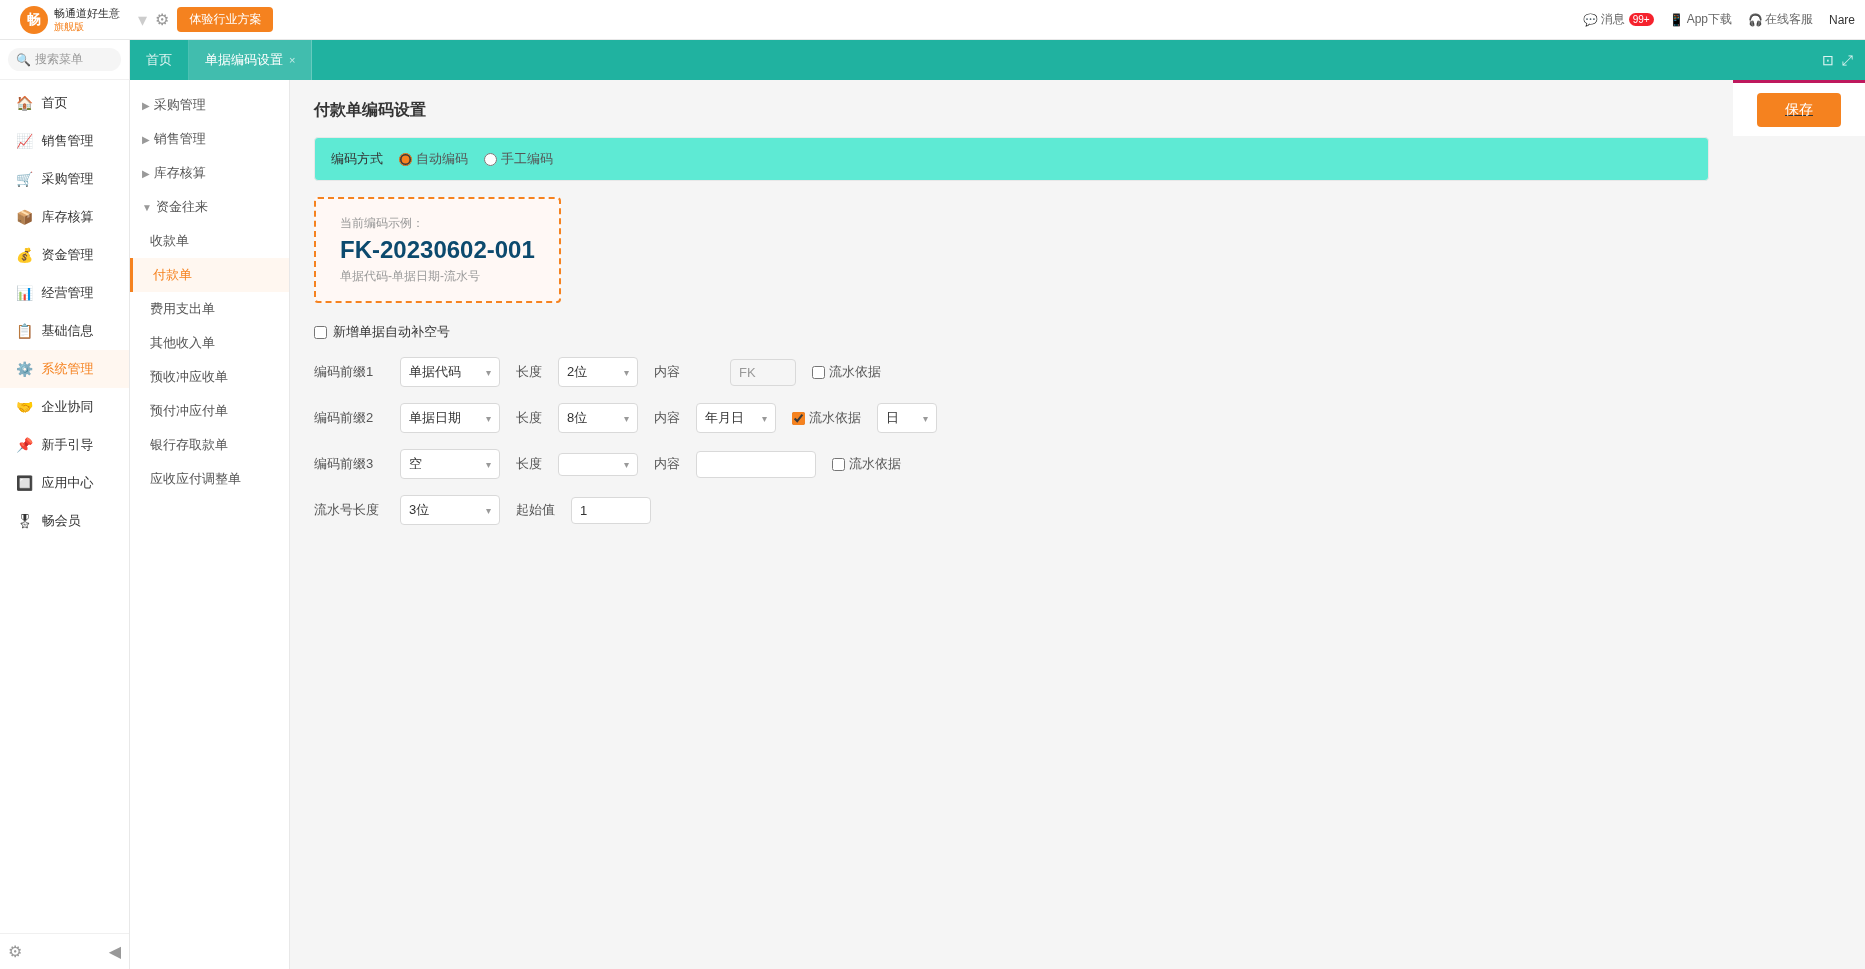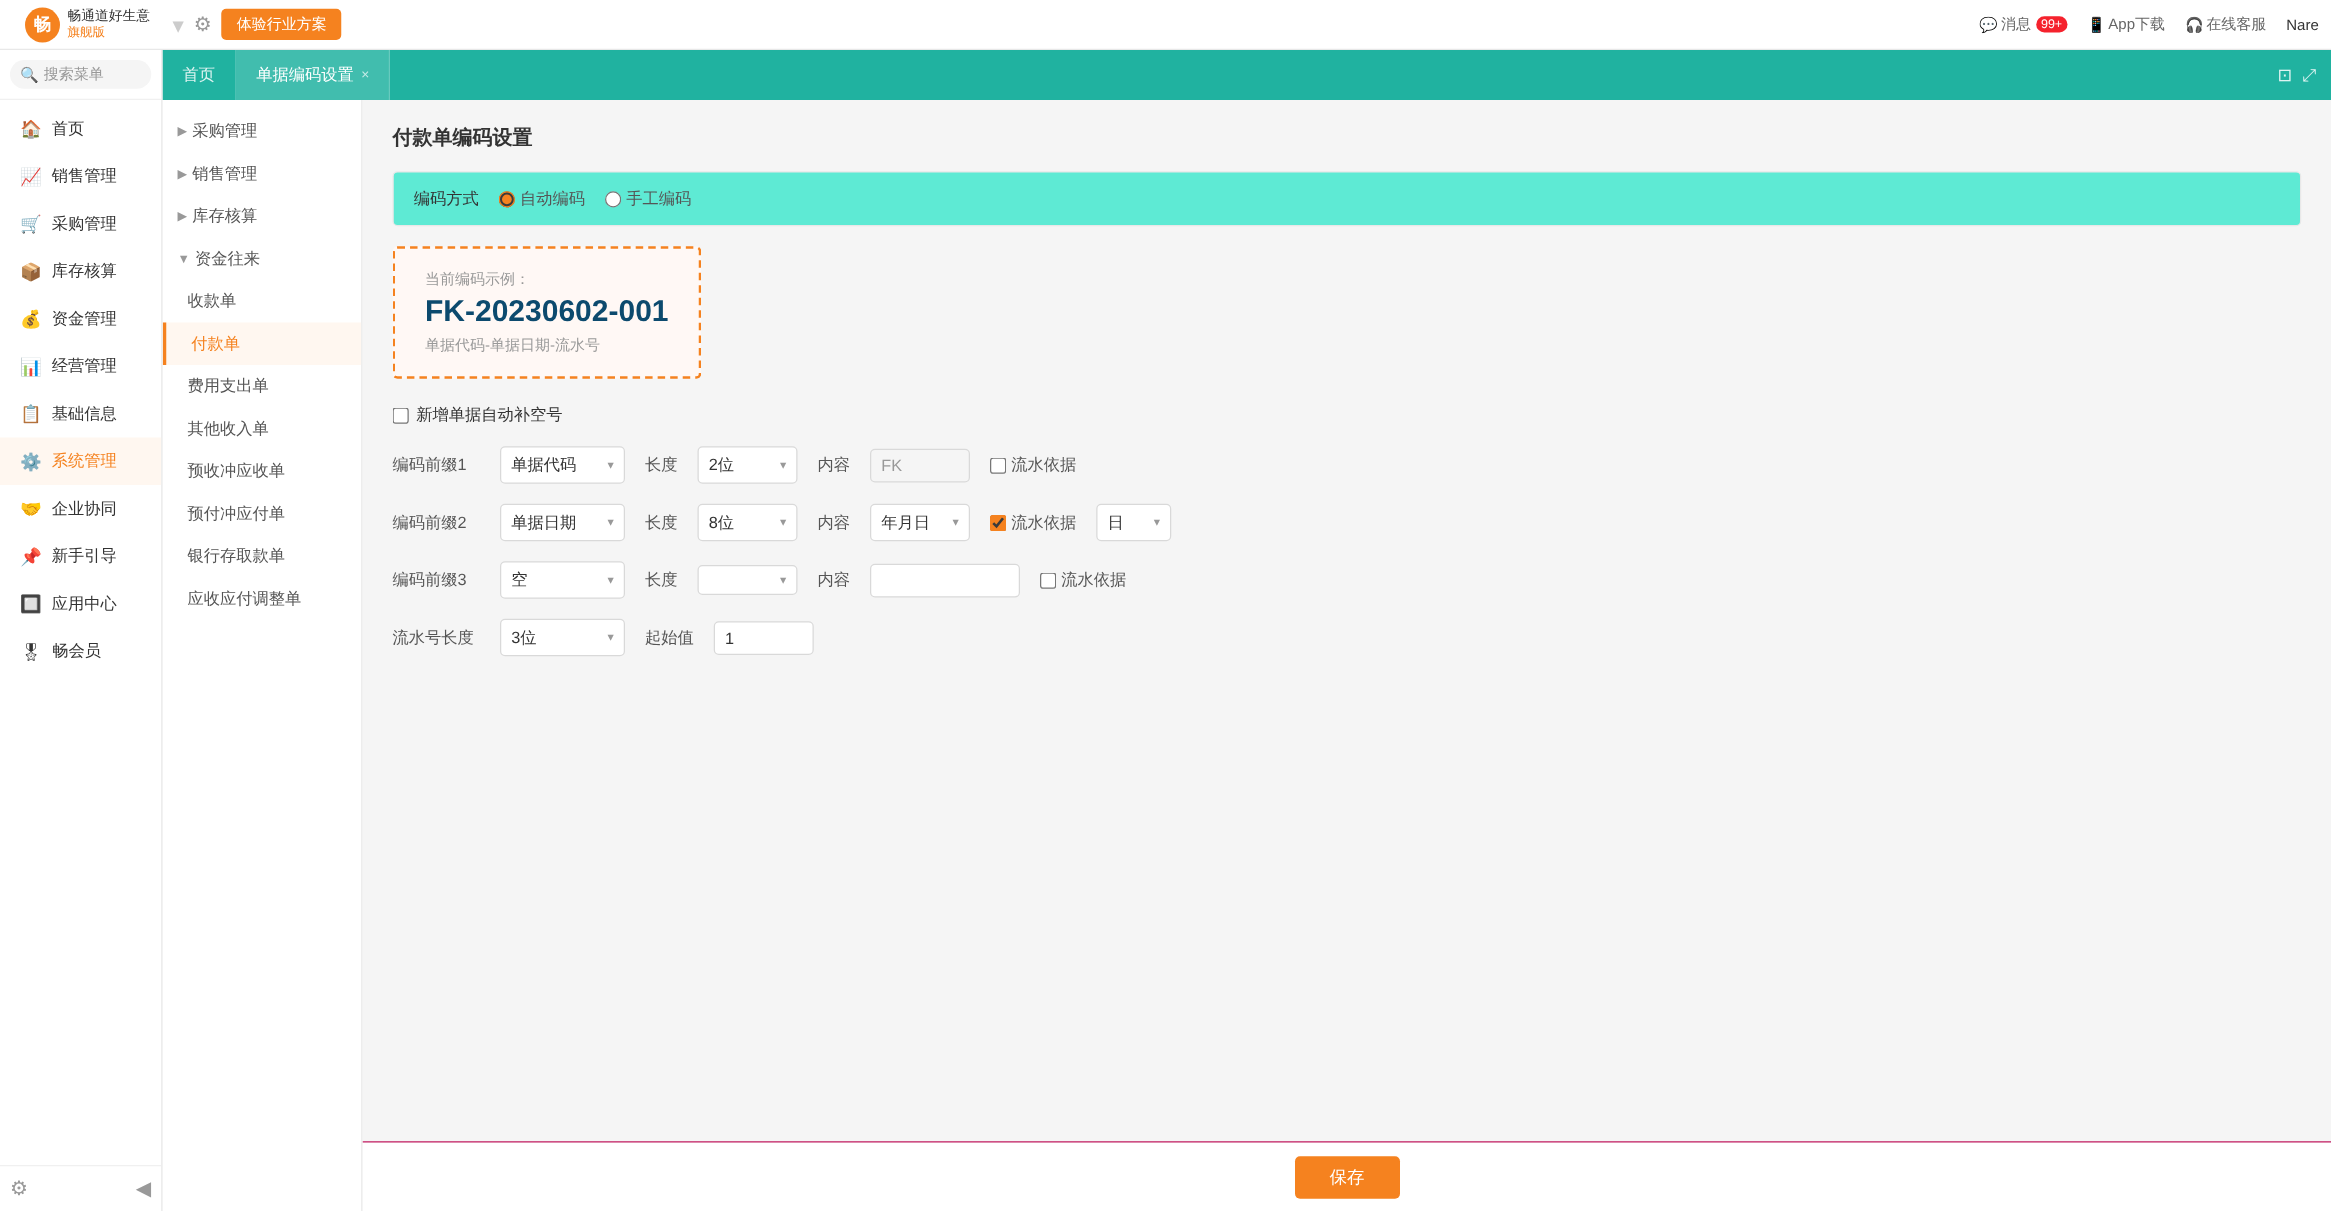--- a/index.html
+++ b/index.html
@@ -285,26 +285,27 @@
       display: flex;
       align-items: center;
       gap: 16px;
       margin-bottom: 16px;
     }
 
     
     .bottom-bar {
       height: 56px;
       background: #fff;
-      border-top: 1px solid #be185d;
+      border-top: 3px solid #be185d;
       display: flex;
       align-items: center;
       justify-content: center;
       padding: 0 24px;
       flex-shrink: 0;
+      text-decoration: underline;
     }
     .save-btn {
       background: #f5821f;
       color: #fff;
       border: none;
       border-radius: 4px;
       padding: 8px 28px;
       font-size: 14px;
       cursor: pointer;
     }
@@ -474,21 +475,21 @@
           </div>
           <div class="sub-sidebar-item">
             <span>银行存取款单</span>
           </div>
           <div class="sub-sidebar-item">
             <span>应收应付调整单</span>
           </div>
         </div>
       </div>
 
-      <div style="display:flex;flex-direction:column;flex:1;overflow:hidden;">
+      <div style="display:flex;flex:1;overflow:hidden;">
         <div class="main-content">
           
           <div class="page-title">付款单编码设置</div>
 
           
           <div class="coding-method">
             <span class="coding-method-label">编码方式</span>
             <div class="radio-group">
               <label class="radio-item">
                 <input type="radio" class="radio-input" name="coding" checked="" style="">
@@ -522,21 +523,21 @@
             <div class="select-field">
               <span>单据代码</span>
               <span class="select-arrow">▾</span>
             </div>
             <span class="form-label-sm">长度</span>
             <div class="select-field" style="min-width:80px;">
               <span>2位</span>
               <span class="select-arrow">▾</span>
             </div>
             <span class="form-label-sm">内容</span>
-            <input type="text" class="input-field readonly" value="FK" style="width: 80px;" readonly="">
+            <input type="text" class="input-field readonly" value="FK" style="width: 66px; margin-left: 34px;" readonly="">
             <label class="checkbox-item">
               <input type="checkbox" class="checkbox-input" style="">
               <span>流水依据</span>
             </label>
           </div>
 
           
           <div class="form-row">
             <span class="form-label">编码前缀2</span>
             <div class="select-field">

